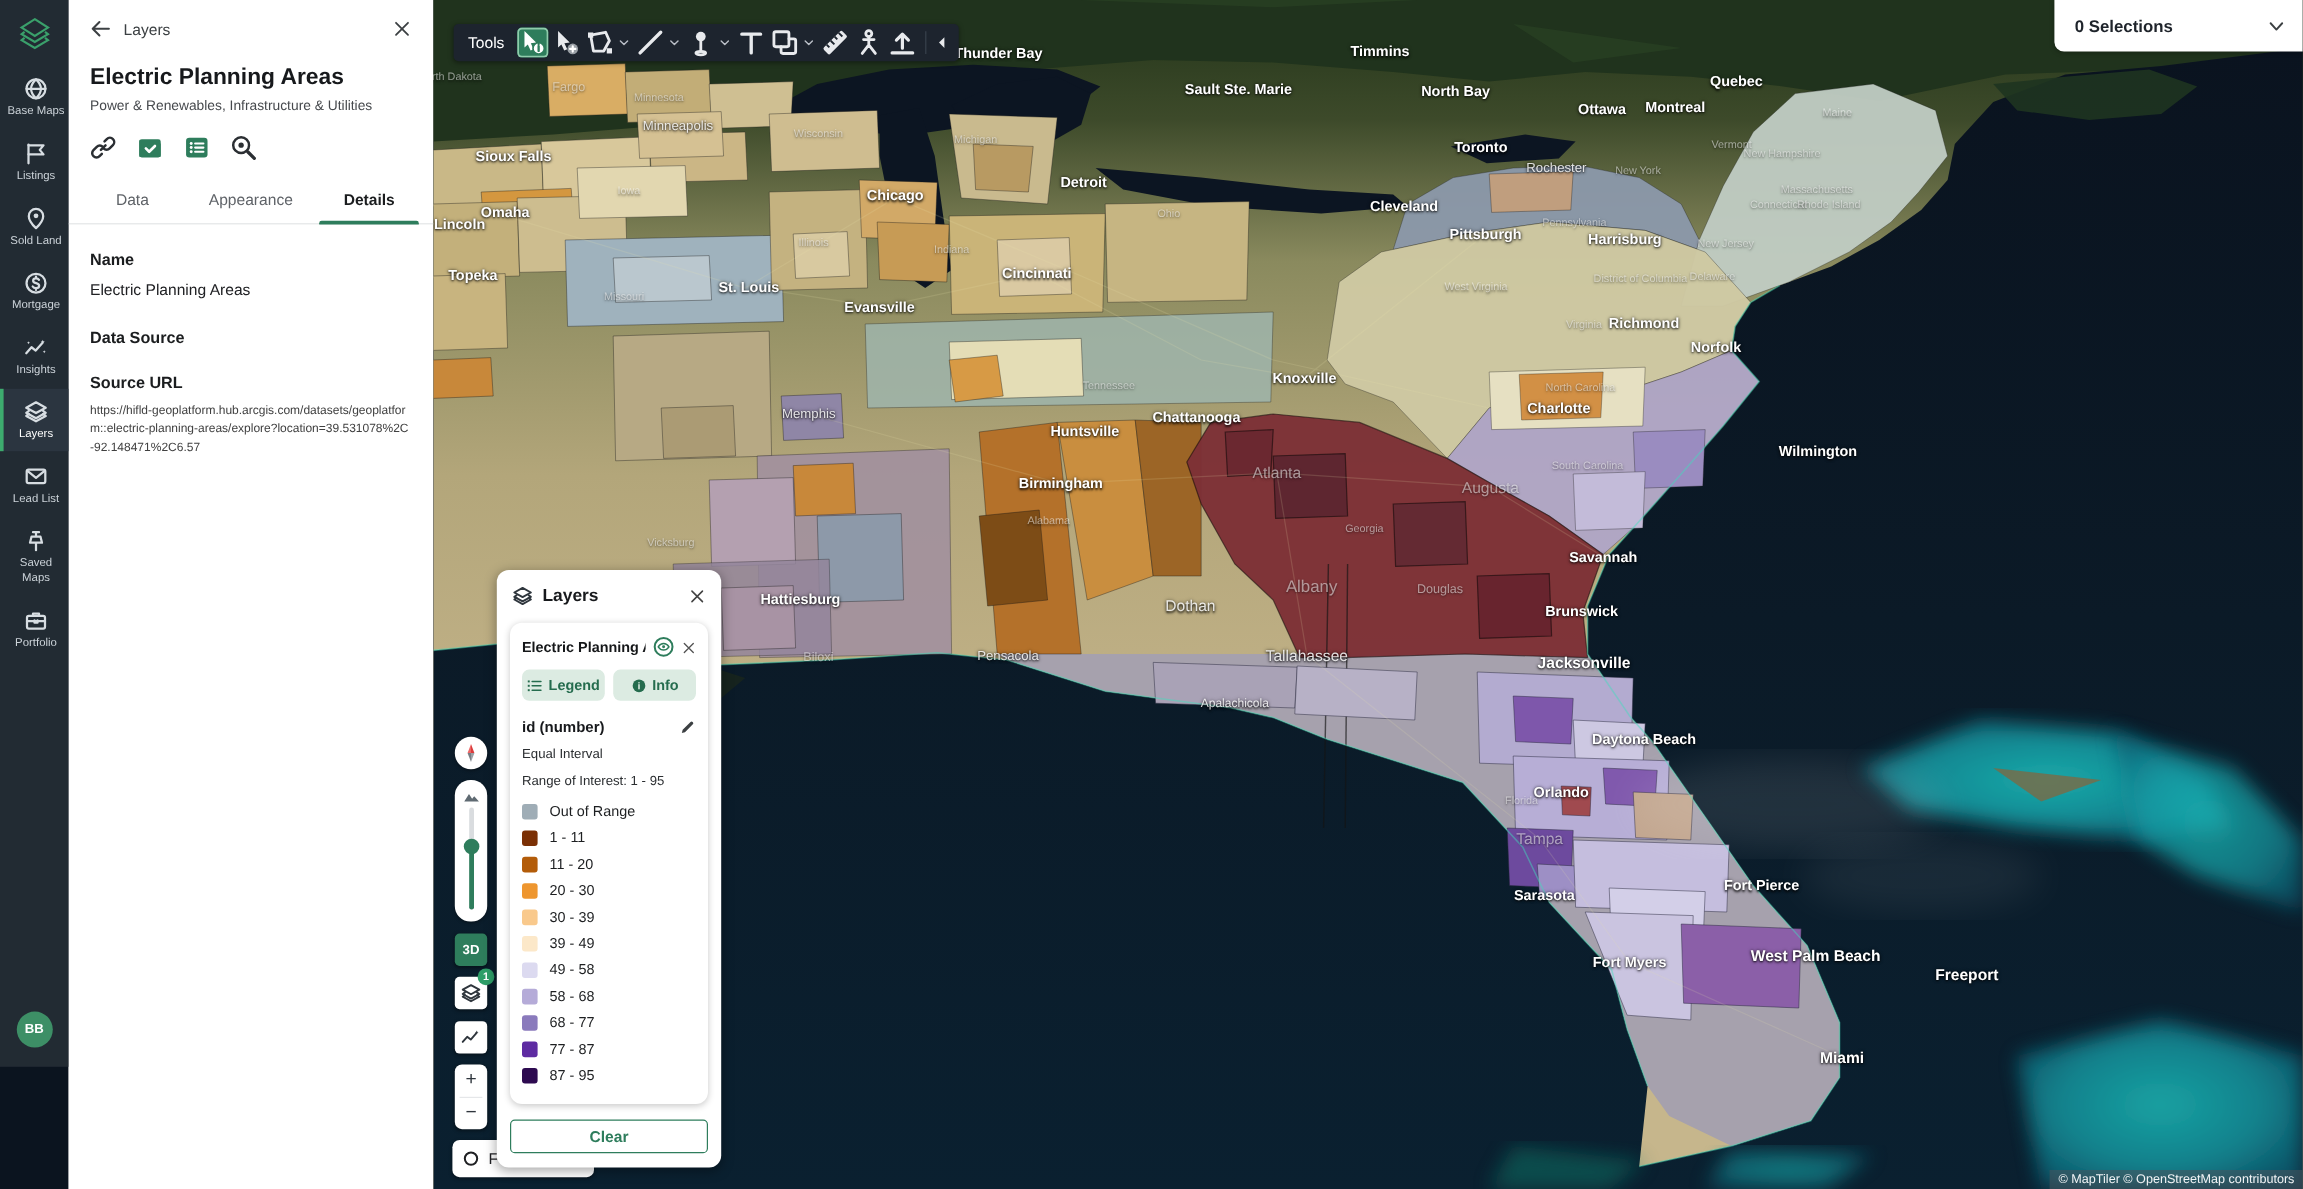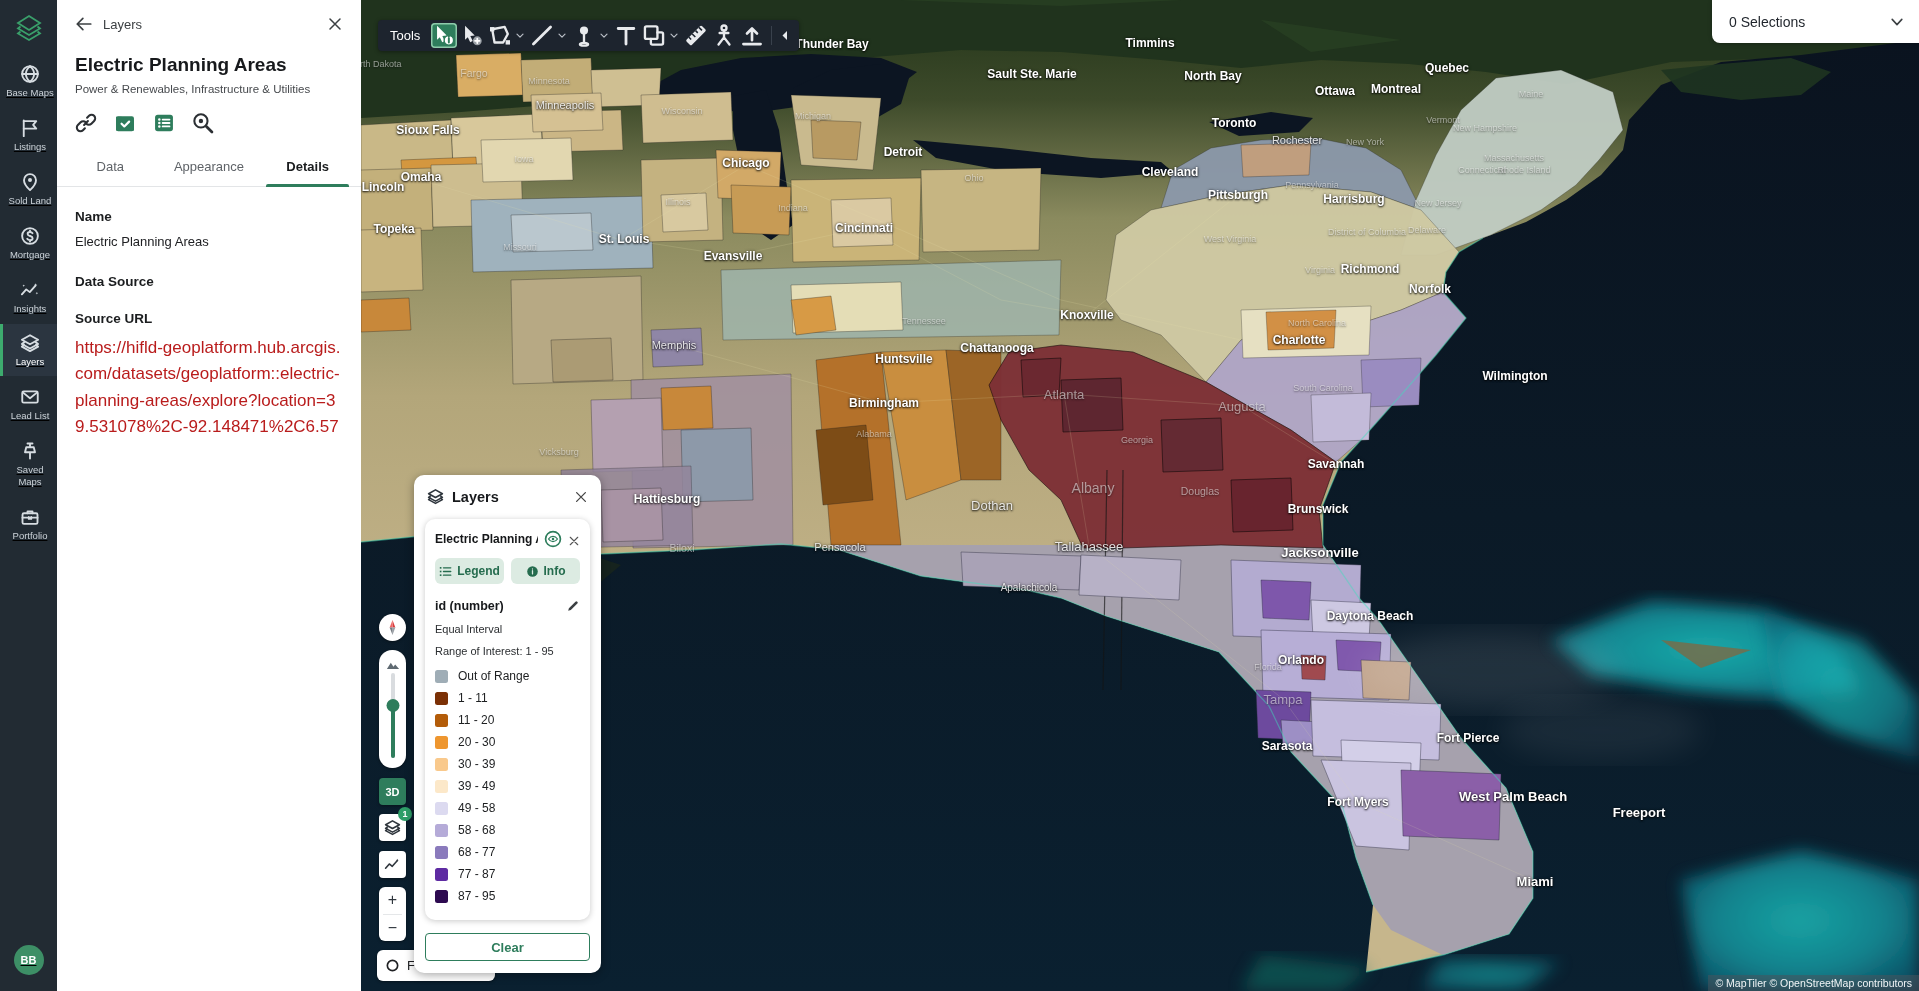--- a/index.html
+++ b/index.html
@@ -1,21 +1,21 @@
 <!DOCTYPE html>
 <html><head>
 <meta charset="utf-8">
 <style>
   * { margin:0; padding:0; box-sizing:border-box; }
   html,body { width:1919px; height:991px; overflow:hidden; background:#0b141f;
     font-family:"Liberation Sans","DejaVu Sans",sans-serif; }
   .app { position:relative; width:1919px; height:991px; }
 
   
-  .sidebar { position:absolute; left:0; top:0; width:57px; height:991px; background:#222b33; z-index:40; display:flex; flex-direction:column; align-items:center;text-decoration:underline; }
+  .sidebar { position:absolute; left:0; top:0; width:57px; height:889px; background:#222b33; z-index:40; display:flex; flex-direction:column; align-items:center; }
   .logo { margin:11px 0 10px; width:34px; height:34px; display:flex; align-items:center; justify-content:center; cursor:pointer; }
   .nav-item { width:57px; padding:9px 2px 8px; display:flex; flex-direction:column; align-items:center; gap:3px; cursor:pointer; border-left:3px solid transparent; margin-bottom:2px; }
   .nav-item .ic { width:20px; height:20px; color:#d7dde2; display:flex; align-items:center; justify-content:center; }
   .nav-item .lbl { font-size:9.5px; color:#ccd3d9; text-align:center; line-height:1.25; }
   .nav-item.active { background:#2b3540; border-left-color:#3dab6e; }
   .nav-item.active .lbl { color:#fff; }
   .sidebar-spacer { flex:1; }
   .avatar { width:30px; height:30px; border-radius:50%; background:#3d8f66; color:#fff; font-size:11px; font-weight:bold; display:flex; align-items:center; justify-content:center; margin-bottom:16px; cursor:pointer; }
 
   
@@ -28,42 +28,42 @@
   .panel-sub { margin-top:7px; font-size:11.5px; color:#46494d; }
   .action-row { margin-top:17px; display:flex; gap:17px; align-items:center; }
   .action-row .act { width:22px; height:22px; cursor:pointer; display:flex; align-items:center; justify-content:center; }
   .tabs { margin-top:14px; display:flex; border-bottom:1px solid #e3e5e7; margin-left:-18px; margin-right:-18px; padding:0 4px; }
   .tab { flex:1; text-align:center; font-size:13px; color:#5f6368; padding:11px 0 12px; cursor:pointer; position:relative; }
   .tab.active { color:#1b1d1f; font-weight:bold; }
   .tab.active::after { content:""; position:absolute; left:8px; right:8px; bottom:-1px; height:3px; background:#2e7d5c; border-radius:2px 2px 0 0; }
   .field { margin-top:22px; }
   .field .f-label { font-size:13.5px; font-weight:bold; color:#1b1d1f; }
   .field .f-value { font-size:13px; color:#202124; margin-top:9px; line-height:1.45; }
-  .field .f-link { font-size:17px; color:#b91c1c; margin-top:9px; line-height:1.55; word-break:break-all; cursor:pointer; }
+  .field .f-link { font-size:10px; color:#404040; margin-top:9px; line-height:1.55; word-break:break-all; cursor:pointer; }
 
   
   .map { position:absolute; left:361px; top:0; width:1558px; height:991px; overflow:hidden; cursor:crosshair; }
   .map svg.art { position:absolute; inset:0; }
   .map-labels { position:absolute; inset:0; pointer-events:none; }
   .mlabel { position:absolute; transform:translate(-50%,-50%); white-space:nowrap; color:#fff; font-size:12px; font-weight:600; text-shadow:0 1px 2px rgba(0,0,0,.85),0 0 3px rgba(0,0,0,.6); }
   .mlabel.dim { font-size:10.5px; font-weight:400; color:rgba(255,255,255,.52); text-shadow:0 1px 2px rgba(0,0,0,.5); }
   .mlabel.med { font-size:11px; font-weight:500; color:rgba(255,255,255,.85); }
 
   
   .toolbar { position:absolute; left:17px; top:20px; height:31px; background:#1d242e; border-radius:4px; display:flex; align-items:center; padding:0 6px 0 12px; z-index:20; box-shadow:0 1px 4px rgba(0,0,0,.4); }
   .toolbar .t-label { color:#fff; font-size:13px; margin-right:10px; }
   .tool { width:26px; height:25px; border-radius:4px; display:flex; align-items:center; justify-content:center; color:#e8eaed; cursor:pointer; margin:0 1px; }
   .tool.active { background:#2e7d5c; box-shadow:inset 0 0 0 1.5px #8fcbab; }
   .tool-chev { width:12px; height:25px; display:flex; align-items:center; justify-content:center; color:#b9bec6; cursor:pointer; margin-right:2px; }
   .t-sep { width:1px; height:19px; background:#39414c; margin:0 5px; }
   .t-collapse { width:16px; height:25px; display:flex; align-items:center; justify-content:center; color:#e8eaed; cursor:pointer; }
 
   
   .selections { position:absolute; right:0; top:0; width:207px; height:43px; background:#fff; border-radius:0 0 0 8px; display:flex; align-items:center; padding:0 15px 0 17px; z-index:20; box-shadow:0 1px 4px rgba(0,0,0,.25); cursor:pointer; }
-  .selections .s-label { font-size:14px; color:#1f242b; font-weight:400; }
+  .selections .s-label { font-size:14px; color:#1f242b; font-weight:700; }
   .selections .s-chev { margin-left:auto; color:#3c4043; width:14px; height:14px; }
 
   
   .mctrl { position:absolute; z-index:18; }
   .compass { left:18px; top:614px; width:27px; height:27px; border-radius:50%; background:#fff; box-shadow:0 1px 3px rgba(0,0,0,.4); display:flex; align-items:center; justify-content:center; cursor:pointer; }
   .pitchbox { left:18px; top:650px; width:27px; height:118px; background:#fff; border-radius:13px; box-shadow:0 1px 3px rgba(0,0,0,.4); display:flex; flex-direction:column; align-items:center; padding-top:6px; }
   .pitch-track { position:relative; width:4px; flex:1; margin:6px 0 10px; background:#d9dcdf; border-radius:2px; }
   .pitch-fill { position:absolute; left:0; right:0; bottom:0; height:52px; background:#2e7d5c; border-radius:2px; }
   .pitch-knob { position:absolute; left:50%; transform:translateX(-50%); bottom:46px; width:13px; height:13px; border-radius:50%; background:#2e7d5c; cursor:grab; }
   .btn3d { left:18px; top:778px; width:27px; height:27px; background:#2e7d5c; border-radius:4px; color:#fff; font-size:11px; font-weight:bold; display:flex; align-items:center; justify-content:center; cursor:pointer; box-shadow:0 1px 3px rgba(0,0,0,.4); }

